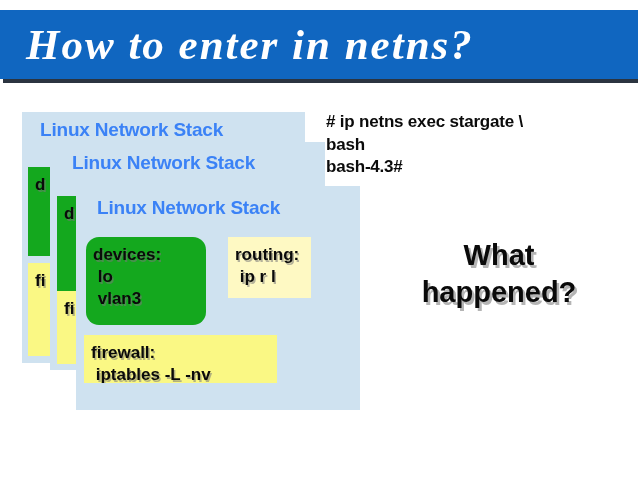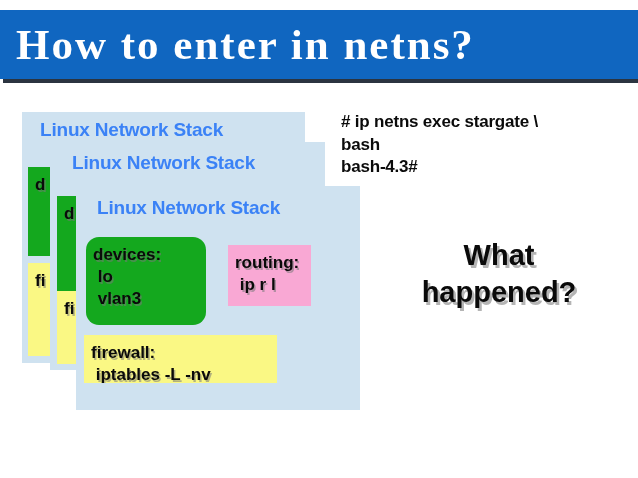--- a/index.html
+++ b/index.html
@@ -27,23 +27,24 @@
     box-sizing: border-box;
     display: flex;
     align-items: center;
   }
   #title-banner .title-text {
     font-family: "Liberation Serif", serif;
     font-weight: bold;
     font-size: 43px;
     color: #ffffff;
     letter-spacing: 2.0px;
-    padding-left: 16px;
+    padding-left: 26px;
     white-space: nowrap;
     line-height: 1;
+    font-style: italic;
   }
   #title-shadow {
     position: absolute;
     left: 3px;
     top: 79px;
     width: 635px;
     height: 4px;
     background: #2b3440;
   }
 
@@ -68,36 +69,36 @@
     overflow: hidden;
     font-size: 17px;
     font-weight: bold;
     color: #0a0a0a;
     line-height: 1.28;
     text-shadow: 1.5px 1.5px 0 rgba(120,120,120,0.55);
     padding: 7px 0 0 7px;
     white-space: pre;
   }
   .chip-green  { background: #14a81e; }
-  .chip-cyan   { background: #f9a8d4; margin-top: 8px; }
+  .chip-cyan   { background: #fef9c3; }
   .chip-yellow { background: #faf884; }
 
   
   #card-1 { left: 22px; top: 112px; width: 283px; height: 251px; }
 
   
   #card-2 { left: 50px; top: 142px; width: 275px; height: 228px; }
 
   
   #card-3 { left: 76px; top: 186px; width: 284px; height: 224px; }
 
   
   #terminal-block {
     position: absolute;
-    left: 341px;
+    left: 326px;
     top: 111px;
     width: 297px;
     font-size: 17px;
     font-weight: bold;
     color: #0b0b0b;
     line-height: 1.33;
     white-space: pre;
     letter-spacing: -0.2px;
   }
   #what-happened {

